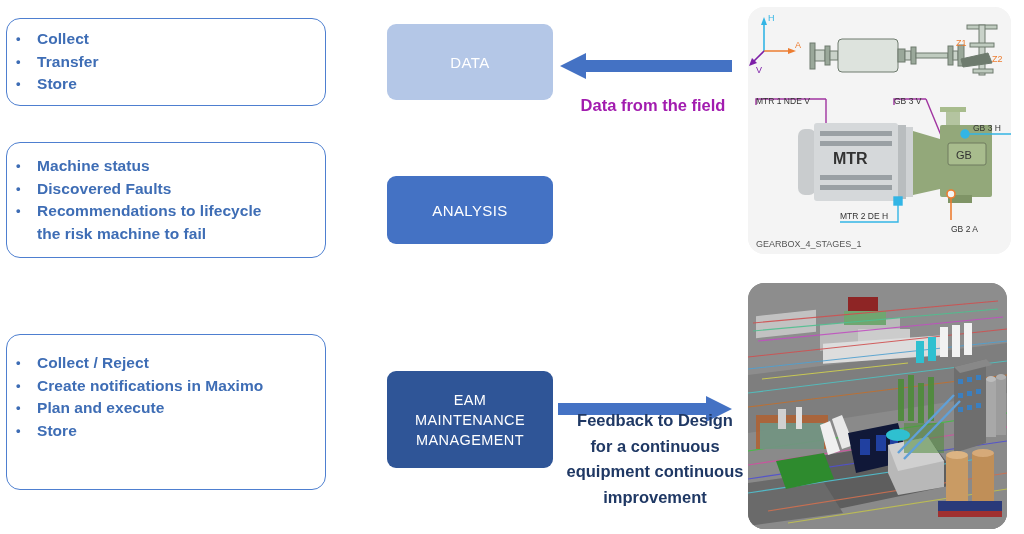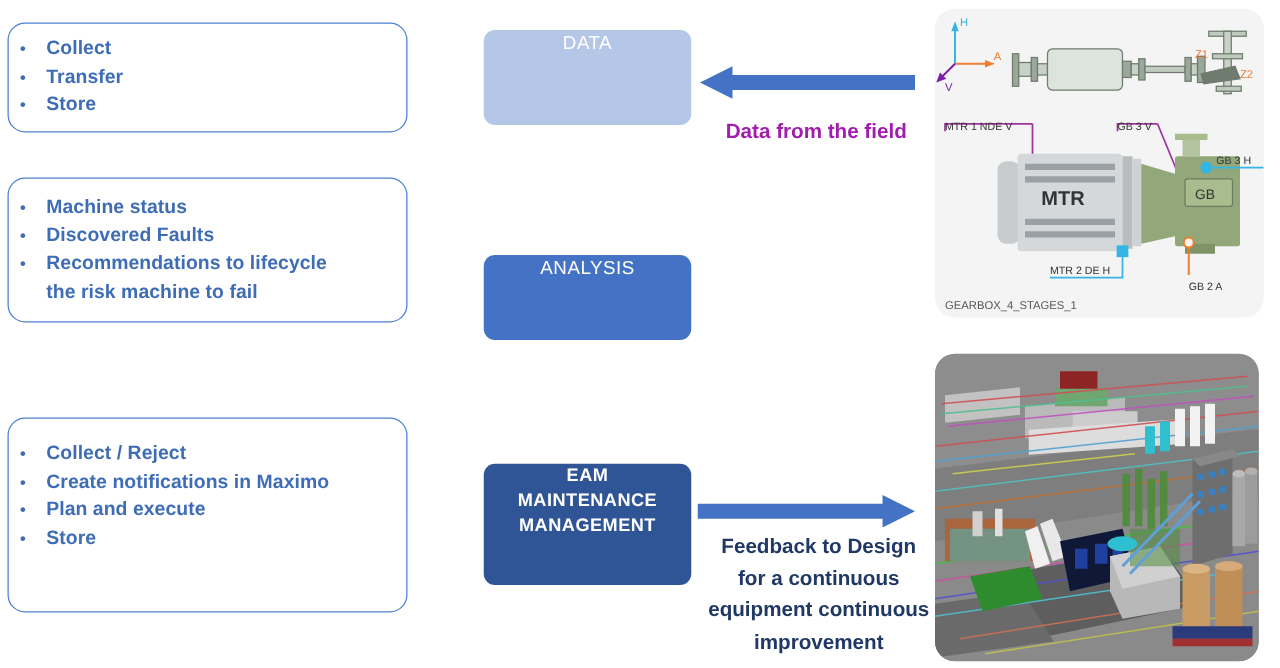--- a/index.html
+++ b/index.html
@@ -52,64 +52,63 @@
   #panel-maximo{left:6px;top:334px;width:320px;height:156px;}
   #panel-maximo .bullet-list{padding-top:17px;}
   .bullet-cont{padding-left:30px;}
 
   
   .proc-box{
     position:absolute;
     box-sizing:border-box;
     border-radius:9px;
     display:flex;
-    align-items:flex-start;
+    align-items:center;
     justify-content:center;
     text-align:center;
     color:#ffffff;
     font-size:15px;
     letter-spacing:0.4px;
     line-height:21px;
   }
   #box-data{
     left:387px;top:24px;width:166px;height:76px;
     background:#B4C7E7;
     color:#ffffff;
   }
   #box-analysis{
-    left:387px;top:204px;width:166px;height:68px;
+    left:387px;top:176px;width:166px;height:68px;
     background:#4472C4;
   }
   #box-eam{
     left:387px;top:371px;width:166px;height:97px;
     background:#2F5597;
     font-size:14.5px;
     line-height:20px;
-    font-weight:bold;
   }
 
   
   .arrow-svg{position:absolute;}
   #arrow-up{left:560px;top:50px;}
   #arrow-down{left:558px;top:396px;}
 
   
   .caption{
     position:absolute;
     font-weight:600;
   }
   #caption-data{
     left:556px;top:94px;width:194px;
     color:#a21caf;
     font-size:16.5px;
     text-align:center;
     line-height:22px;
   }
   #caption-feedback{
-    left:551px;top:425px;width:208px;
+    left:551px;top:408px;width:208px;
     color:#1F3864;
     font-size:16.5px;
     text-align:center;
     line-height:25.5px;
   }
 
   
   .img-card{
     position:absolute;
     border-radius:16px;

